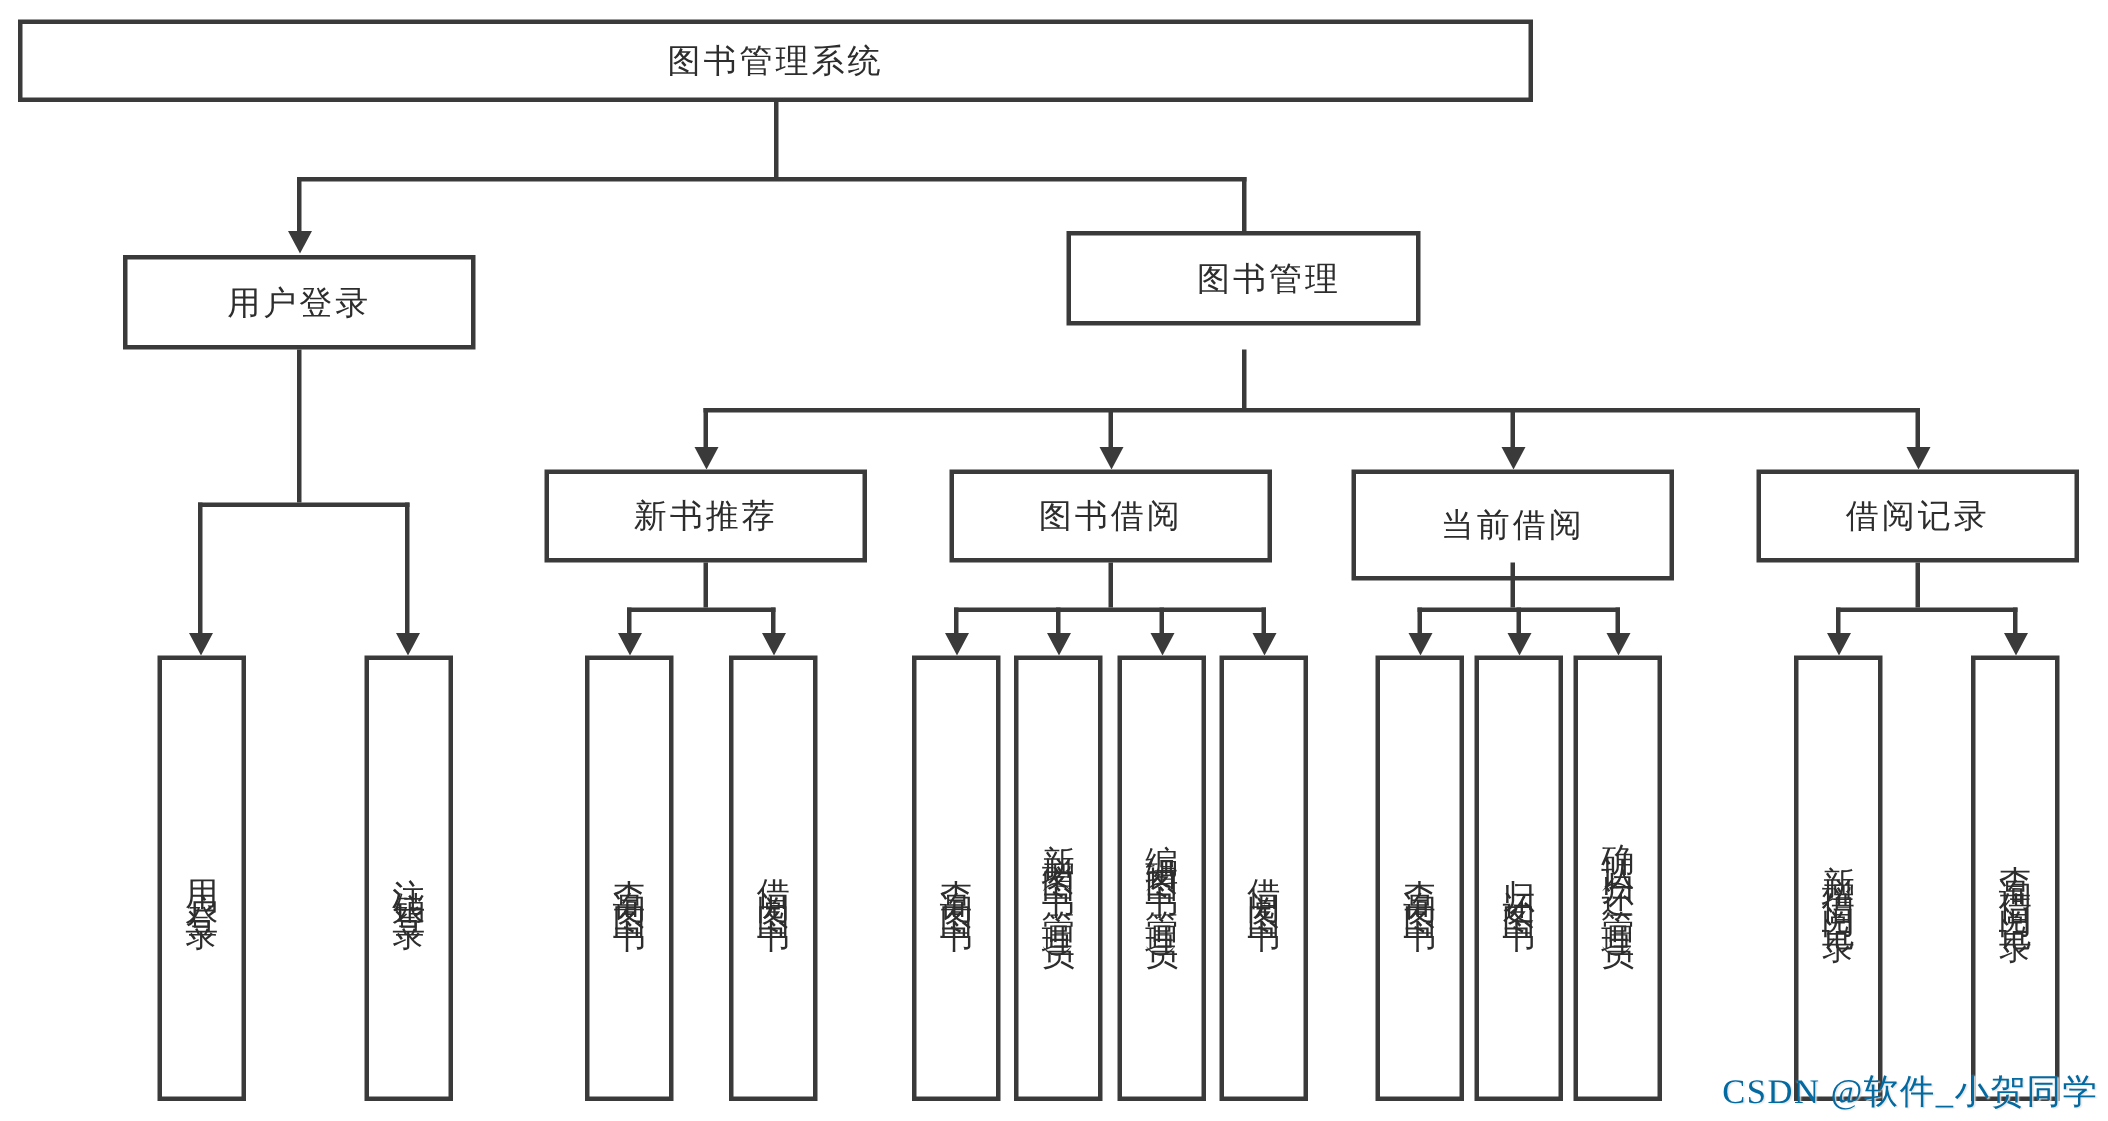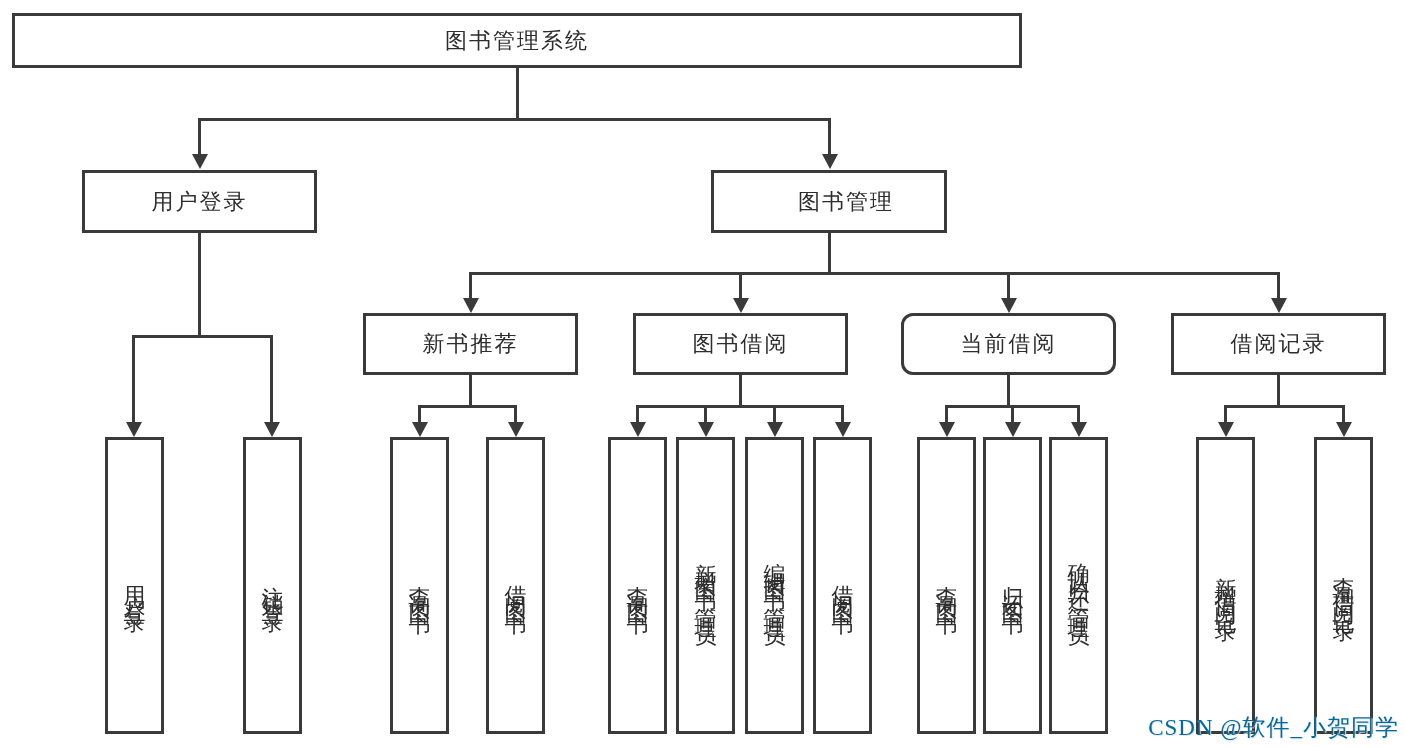--- a/index.html
+++ b/index.html
@@ -70,21 +70,21 @@
   <div class="node" style="left:12px; top:13px; width:1010px; height:55px;">图书管理系统</div>
 
   <div class="vl" style="left:516px; top:68px; height:50px;"></div>
   <div class="hl" style="left:198px; top:118px; width:633px;"></div>
   <div class="vl" style="left:198px; top:118px; height:36px;"></div>
   <div class="ah" style="left:192px; top:154px;"></div>
   <div class="vl" style="left:828px; top:118px; height:36px;"></div>
   <div class="ah" style="left:822px; top:154px;"></div>
 
   <div class="node" style="left:82px; top:170px; width:235px; height:63px;">用户登录</div>
-  <div class="node" style="left:711px; top:170px; width:236px; height:63px;padding-left:34px;">图书管理</div>
+  <div class="node" style="left:711px; top:154px; width:236px; height:63px;padding-left:34px;">图书管理</div>
 
   <div class="vl" style="left:198px; top:233px; height:102px;"></div>
   <div class="hl" style="left:132px; top:335px; width:141px;"></div>
   <div class="vl" style="left:132px; top:335px; height:87px;"></div>
   <div class="ah" style="left:126px; top:422px;"></div>
   <div class="vl" style="left:270px; top:335px; height:87px;"></div>
   <div class="ah" style="left:264px; top:422px;"></div>
 
   <div class="vl" style="left:828px; top:233px; height:41px;"></div>
   <div class="hl" style="left:469px; top:272px; width:811px;"></div>
@@ -92,21 +92,21 @@
   <div class="ah" style="left:463px; top:298px;"></div>
   <div class="vl" style="left:739px; top:272px; height:27px;"></div>
   <div class="ah" style="left:733px; top:298px;"></div>
   <div class="vl" style="left:1007px; top:272px; height:27px;"></div>
   <div class="ah" style="left:1001px; top:298px;"></div>
   <div class="vl" style="left:1277px; top:272px; height:27px;"></div>
   <div class="ah" style="left:1271px; top:298px;"></div>
 
   <div class="node" style="left:363px; top:313px; width:215px; height:62px;">新书推荐</div>
   <div class="node" style="left:633px; top:313px; width:215px; height:62px;">图书借阅</div>
-  <div class="node" style="left:901px; top:313px; width:215px; height:62px;border-radius:12px;">当前借阅</div>
+  <div class="node" style="left:901px; top:313px; width:215px; height:74px;">当前借阅</div>
   <div class="node" style="left:1171px; top:313px; width:215px; height:62px;">借阅记录</div>
 
   <div class="vl" style="left:469px; top:375px; height:30px;"></div>
   <div class="hl" style="left:418px; top:405px; width:99px;"></div>
   <div class="vl" style="left:418px; top:405px; height:17px;"></div>
   <div class="ah" style="left:412px; top:422px;"></div>
   <div class="vl" style="left:514px; top:405px; height:17px;"></div>
   <div class="ah" style="left:508px; top:422px;"></div>
 
   <div class="vl" style="left:739px; top:375px; height:30px;"></div>

